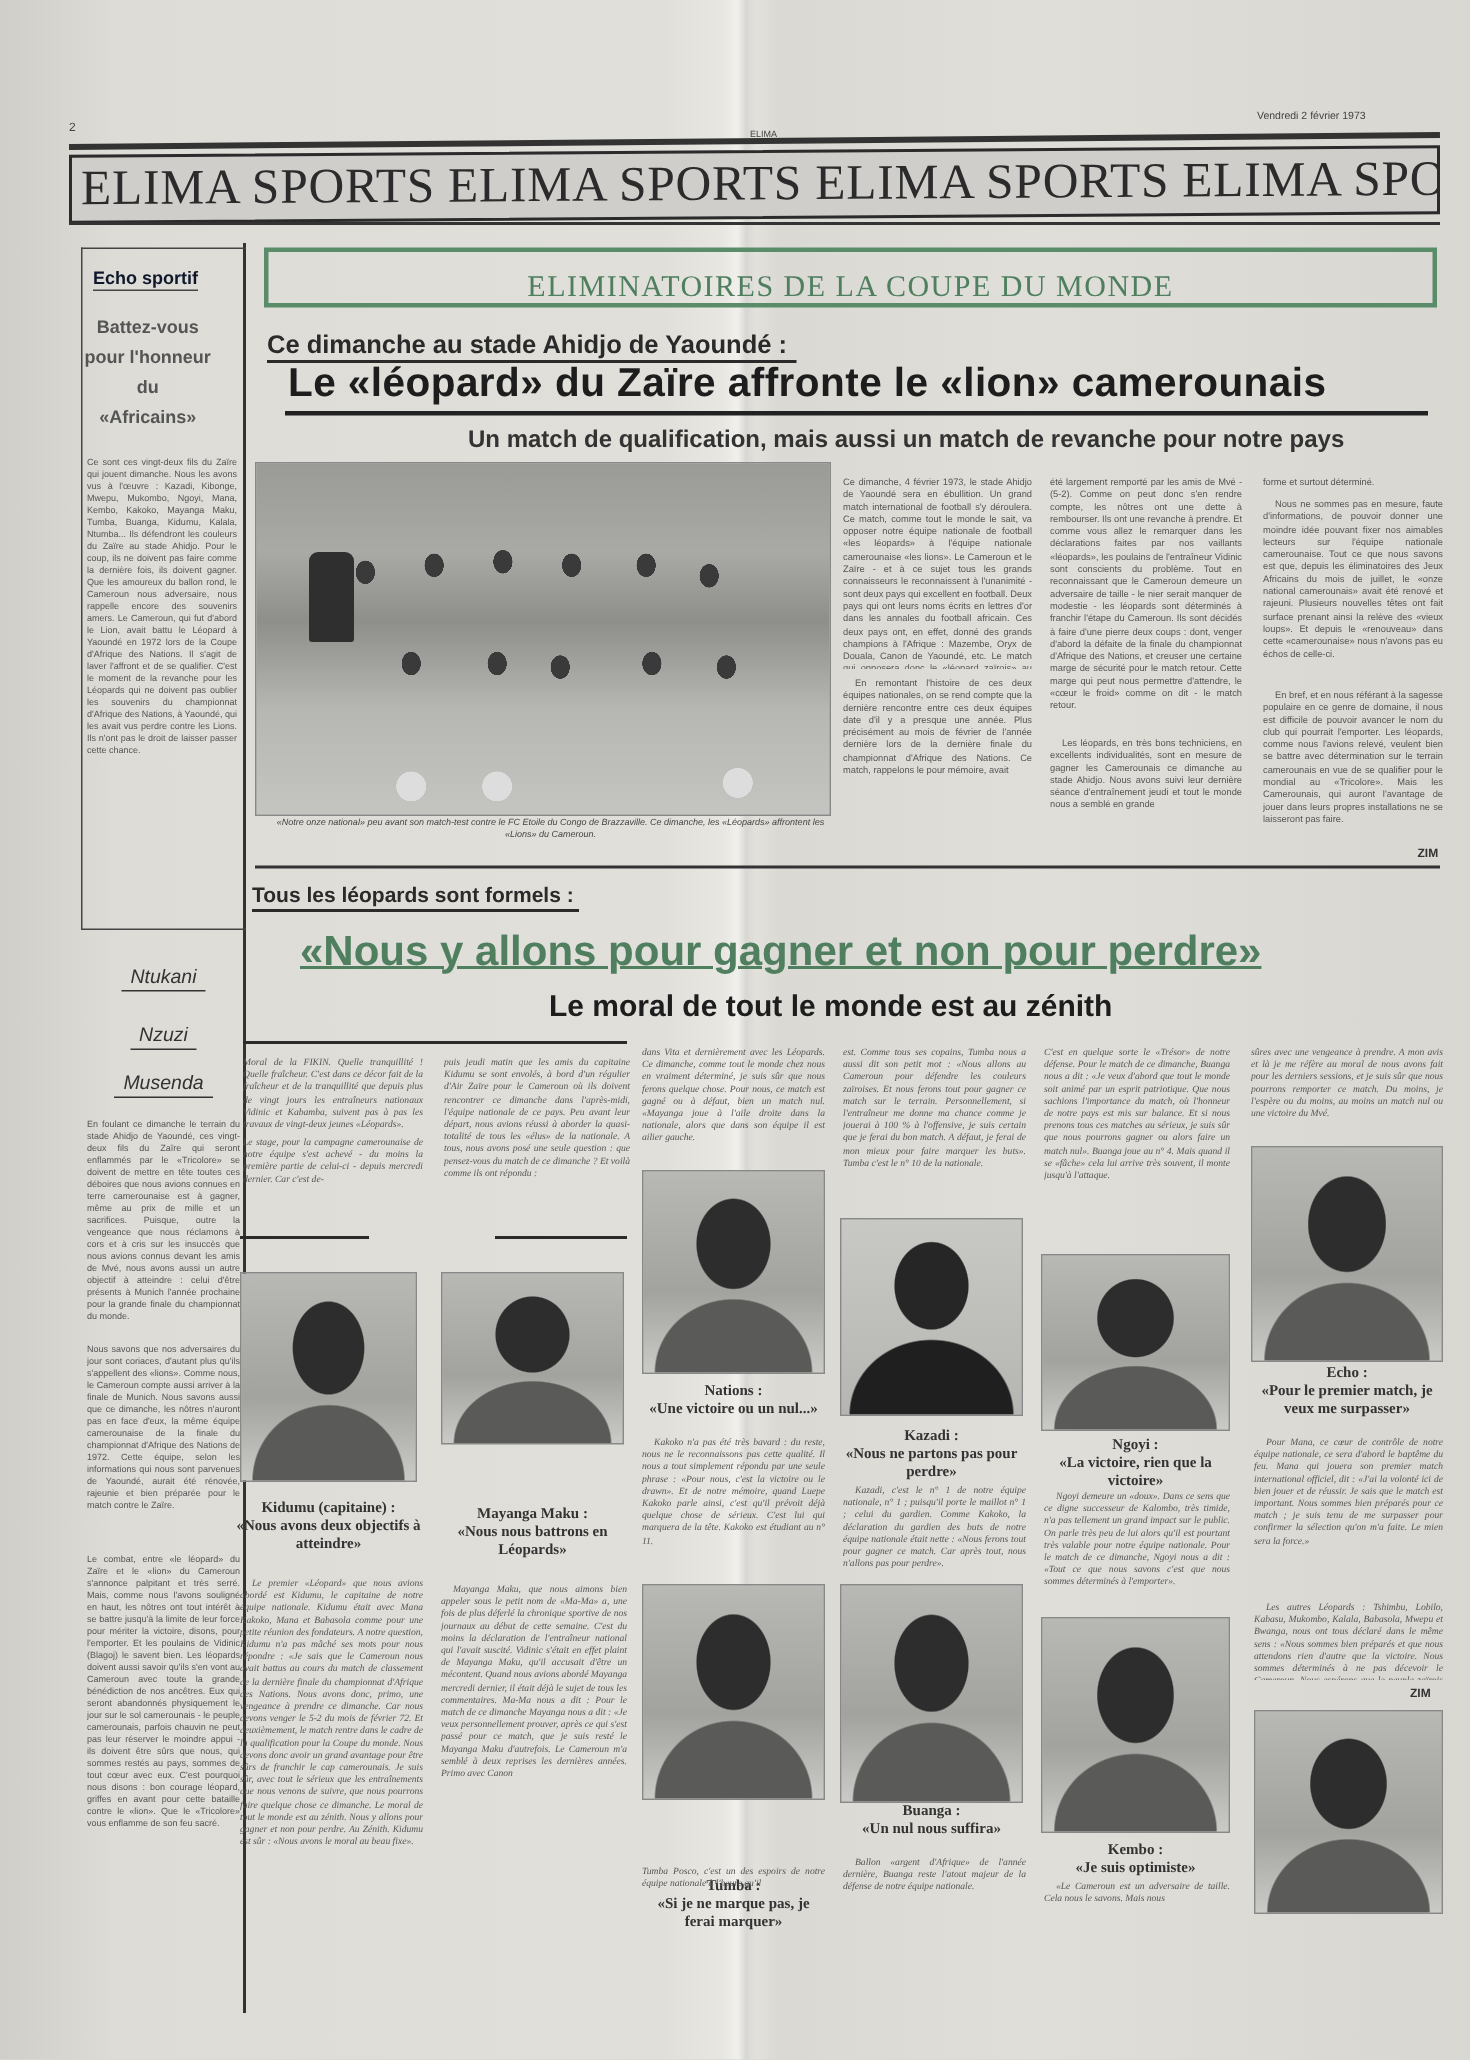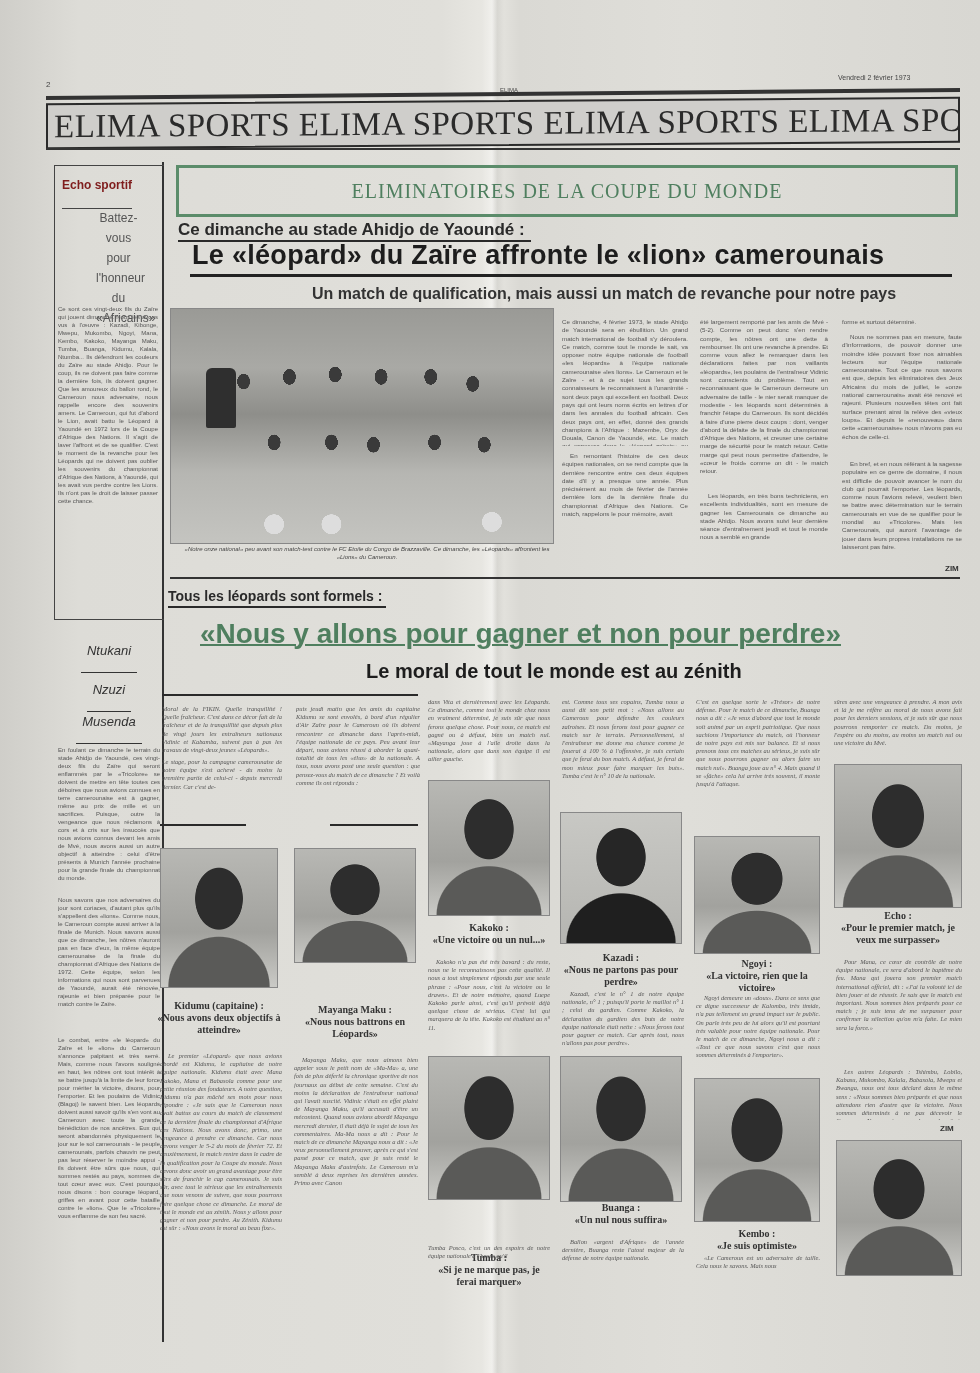--- a/index.html
+++ b/index.html
@@ -29,30 +29,30 @@
     left: 46px; top: 100px; width: 914px; height: 46px;
     border: 2px solid #2b2b2b; background: #cfcecb;
     font-family: "Liberation Serif", serif; font-size: 33px; letter-spacing: 0.5px;
     color: #2b2b2b; white-space: nowrap; overflow: hidden; line-height: 42px; padding-left: 6px;
     transform: skewY(-0.4deg);
   }
   .masthead-under { left: 46px; top: 148px; width: 914px; height: 2px; background: #333; }
   
   .leftcol { left: 54px; top: 162px; width: 110px; height: 1180px; border-right: 2px solid #333; }
   .echo-box { left: 54px; top: 165px; width: 110px; height: 455px; border: 1.5px solid #444; border-right: none; }
-  .echo-title { left: 62px; top: 178px; font-size: 12px; font-weight: bold; color: #7f1d1d; border-bottom: 1.5px solid #444; padding-bottom: 16px; }
-  .echo-head { left: 56px; top: 208px; width: 85px; text-align: center; font-size: 12px; font-weight: normal; color: #555; line-height: 20px; padding-left: 40px; }
+  .echo-title { left: 62px; top: 178px; font-size: 12px; font-weight: bold; color: #0f172a; border-bottom: 1.5px solid #444; padding-bottom: 1px; }
+  .echo-head { left: 56px; top: 208px; width: 85px; text-align: center; font-size: 12px; font-weight: bold; color: #555; line-height: 20px; }
   .smalltext {
     font-size: 6px; line-height: 8px; color: #555; text-align: justify;
   }
   .names { left: 56px; width: 106px; text-align: center; font-style: italic; font-size: 13px; color: #333; }
-  .names span { border-bottom: 1.5px solid #333; padding: 0 6px 14px; text-align: center; }
+  .names span { border-bottom: 1.5px solid #333; padding: 0 6px 2px; text-align: center; }
   
   .coupe-box {
-    left: 176px; top: 165px; width: 782px; height: 52px;
+    left: 176px; top: 165px; width: 782px; height: 40px;
     border: 3px solid #5b8c6a;
     font-family: "Liberation Serif", serif; font-size: 20px; color: #4f7f5f;
     text-align: center; line-height: 46px; letter-spacing: 1px;
   }
   .kicker1 { left: 178px; top: 220px; font-size: 17px; font-weight: bold; color: #2a2a2a; border-bottom: 2px solid #2a2a2a; padding-right: 6px; }
   .headline1 { left: 192px; top: 240px; font-size: 27px; font-weight: bold; color: #1d1d1d; white-space: nowrap; letter-spacing: 0.3px; }
   .headline1-rule { left: 190px; top: 274px; width: 762px; height: 3px; background: #222; }
   .deck1 { left: 312px; top: 285px; font-size: 16px; font-weight: bold; color: #333; white-space: nowrap; }
   .teamphoto {
     left: 170px; top: 308px; width: 384px; height: 236px;
@@ -176,21 +176,21 @@
 <div class="abs portrait" style="left:294px;top:848px;width:122px;height:115px;"></div>
 <div class="abs player-caption" style="left:290px;top:1004px;width:130px;">
   <div>Mayanga Maku :</div>
   <div>«Nous nous battrons en Léopards»</div>
 </div>
 <div class="abs italic-text" style="left:294px;top:1056px;width:124px;height:196px;overflow:hidden;text-indent:8px;">Mayanga Maku, que nous aimons bien appeler sous le petit nom de «Ma-Ma» a, une fois de plus déferlé la chronique sportive de nos journaux au début de cette semaine. C'est du moins la déclaration de l'entraîneur national qui l'avait suscité. Vidinic s'était en effet plaint de Mayanga Maku, qu'il accusait d'être un mécontent. Quand nous avions abordé Mayanga mercredi dernier, il était déjà le sujet de tous les commentaires. Ma-Ma nous a dit : Pour le match de ce dimanche Mayanga nous a dit : «Je veux personnellement prouver, après ce qui s'est passé pour ce match, que je suis resté le Mayanga Maku d'autrefois. Le Cameroun m'a semblé à deux reprises les dernières années. Primo avec Canon</div>
 
 <div class="abs italic-text" style="left:428px;top:698px;width:122px;height:78px;overflow:hidden;">dans Vita et dernièrement avec les Léopards. Ce dimanche, comme tout le monde chez nous en vraiment déterminé, je suis sûr que nous ferons quelque chose. Pour nous, ce match est gagné ou à défaut, bien un match nul. «Mayanga joue à l'aile droite dans la nationale, alors que dans son équipe il est ailier gauche.</div>
 <div class="abs portrait" style="left:428px;top:780px;width:122px;height:136px;"></div>
 <div class="abs player-caption" style="left:428px;top:922px;width:122px;">
-  <div>Kakoko :</div>
+  <div>Nations :</div>
   <div>«Une victoire ou un nul...»</div>
 </div>
 <div class="abs italic-text" style="left:428px;top:958px;width:122px;height:94px;overflow:hidden;text-indent:8px;">Kakoko n'a pas été très bavard : du reste, nous ne le reconnaissons pas cette qualité. Il nous a tout simplement répondu par une seule phrase : «Pour nous, c'est la victoire ou le drawn». Et de notre mémoire, quand Luepe Kakoko parle ainsi, c'est qu'il prévoit déjà quelque chose de sérieux. C'est lui qui marquera de la tête. Kakoko est étudiant au n° 11.</div>
 <div class="abs portrait" style="left:428px;top:1056px;width:122px;height:144px;"></div>
 <div class="abs player-caption" style="left:428px;top:1252px;width:122px;">
   <div>Tumba :</div>
   <div>«Si je ne marque pas, je ferai marquer»</div>
 </div>
 <div class="abs italic-text" style="left:428px;top:1244px;width:122px;height:18px;overflow:hidden;">Tumba Posco, c'est un des espoirs de notre équipe nationale à l'heure qu'il</div>
 

